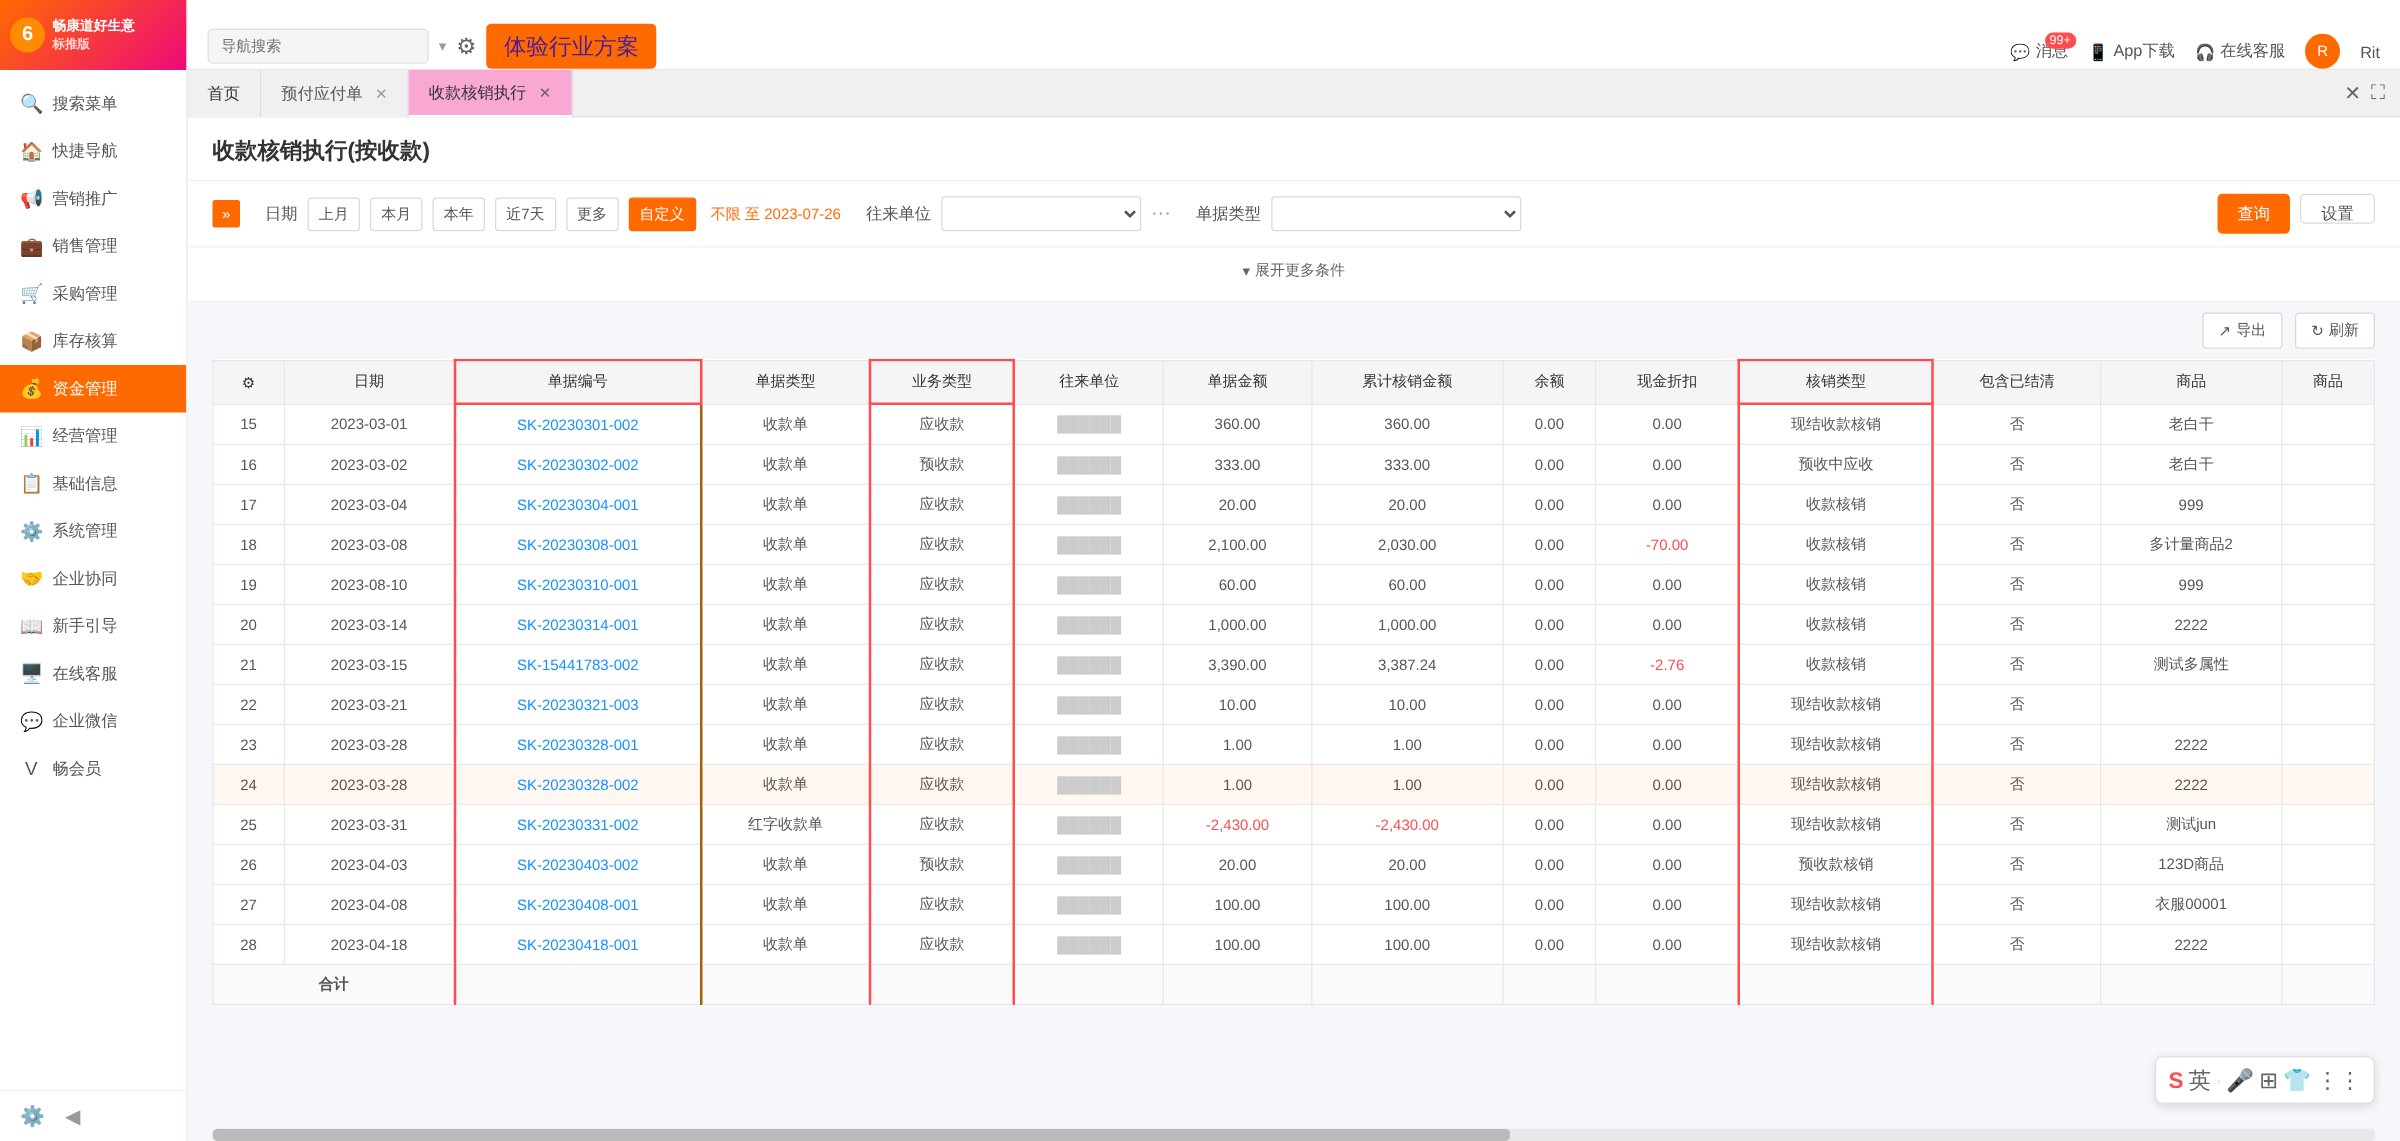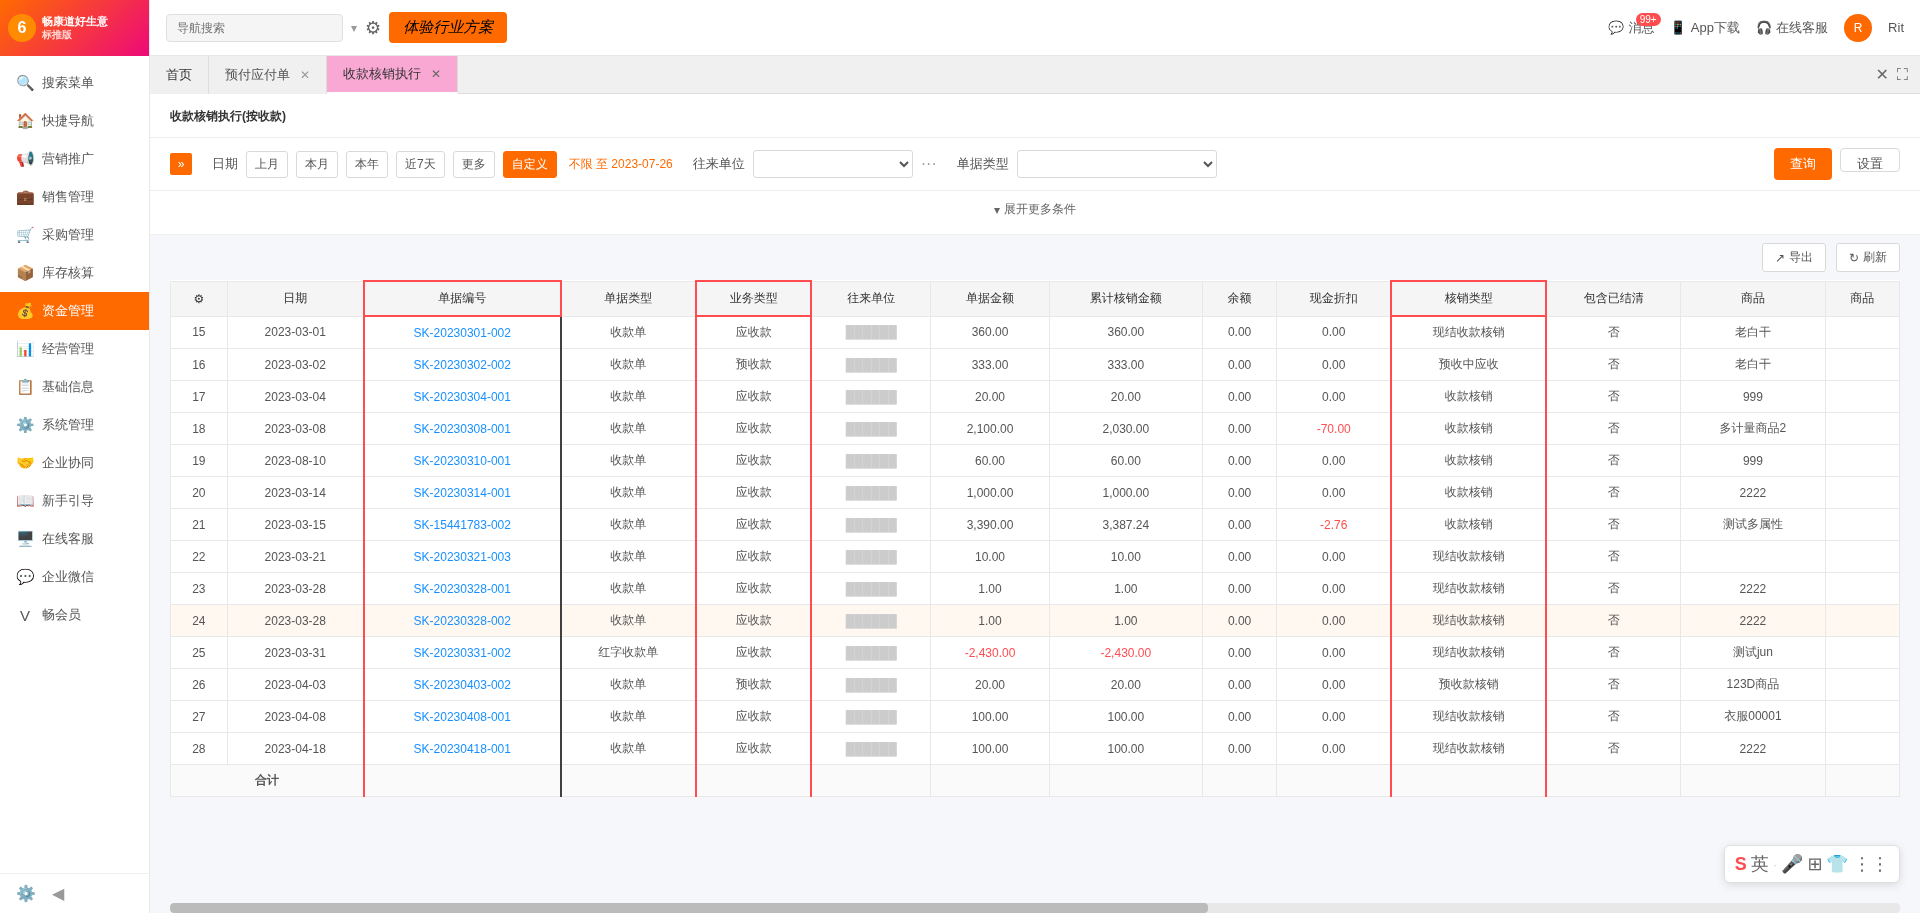--- a/index.html
+++ b/index.html
@@ -50,34 +50,34 @@
     .sidebar-bottom .btn-icon { font-size: 16px; color: #999; cursor: pointer; }
 
     
     .main { flex: 1; display: flex; flex-direction: column; overflow: hidden; }
 
     
     .topbar {
       height: 56px;
       background: #fff;
       border-bottom: 1px solid #e8e8e8;
-      display: flex; align-items: center;
+      display: flex; align-items: flex-end;
       padding: 0 16px; gap: 12px;
     }
     .topbar-left { display: flex; align-items: center; gap: 8px; flex: 1; }
     .breadcrumb-input {
       background: #f5f5f5; border: 1px solid #e0e0e0;
       border-radius: 4px; padding: 4px 10px; font-size: 12px;
       color: #666; min-width: 160px; height: 28px;
     }
     .topbar-chevron { color: #999; font-size: 12px; }
     .topbar-gear { font-size: 18px; color: #666; cursor: pointer; }
     .btn-solution {
-      background: #ff6a00; color: #000000; border: none;
-      padding: 6px 14px; border-radius: 4px; font-size: 15px; cursor: pointer; font-style: italic;
+      background: #ff6a00; color: #4c1d95; border: none;
+      padding: 6px 14px; border-radius: 4px; font-size: 18px; cursor: pointer;
     }
     .topbar-right { display: flex; align-items: center; gap: 16px; }
     .topbar-msg { display: flex; align-items: center; gap: 4px; color: #555; font-size: 13px; cursor: pointer; position: relative; }
     .badge { background: #ff4d4f; color: #fff; border-radius: 10px; font-size: 10px; padding: 1px 4px; position: absolute; top: -6px; right: -6px; }
     .topbar-link { color: #555; font-size: 13px; cursor: pointer; display: flex; align-items: center; gap: 4px; }
     .topbar-avatar { width: 28px; height: 28px; background: #ff6a00; border-radius: 50%; display: flex; align-items: center; justify-content: center; color: #fff; font-size: 12px; cursor: pointer; }
     .user-name { font-size: 13px; color: #555; }
 
     
     .tabbar {
@@ -97,21 +97,21 @@
     .tab.active .tab-close { color: #666; }
     .tabbar-right { margin-left: auto; display: flex; align-items: center; gap: 8px; padding-right: 12px; }
     .tab-btn { font-size: 16px; color: #666; cursor: pointer; }
 
     
     .content { flex: 1; overflow: hidden; display: flex; flex-direction: column; background: #f5f7fa; }
     .page-header {
       background: #fff; padding: 14px 20px 0;
       border-bottom: 1px solid #eee;
     }
-    .page-title { font-size: 12px; font-weight: 600; color: #333; margin-bottom: 12px; }
+    .page-title { font-size: 18px; font-weight: 600; color: #333; margin-bottom: 12px; }
     .filter-bar {
       background: #fff; padding: 10px 20px;
       border-bottom: 1px solid #eee;
       display: flex; align-items: center; gap: 20px; flex-wrap: wrap;
     }
     .filter-toggle-btn {
       background: #ff6a00; color: #fff; border: none;
       width: 22px; height: 22px; border-radius: 2px;
       cursor: pointer; font-size: 12px; display: flex; align-items: center; justify-content: center;
     }
@@ -187,21 +187,21 @@
       padding: 7px 10px; text-align: center;
       border: 1px solid #e8e8e8; color: #555;
       white-space: nowrap;
     }
     .row-highlighted td { background: #fff8f0; }
     td a { color: #1890ff; text-decoration: none; }
     td.negative { color: #ff4d4f; }
     td.blurred { color: #ccc; }
     tfoot td { font-weight: 600; background: #fafafa; }
     th.col-sk { border: 2px solid #ff4d4f; border-bottom: 2px solid #ff4d4f; }
-    td.col-sk { border-left: 2px solid #ff4d4f; border-right: 2px solid #404040; }
+    td.col-sk { border-left: 2px solid #ff4d4f; border-right: 2px solid #a16207; }
     th.col-biz { border: 2px solid #ff4d4f; }
     td.col-biz { border-left: 2px solid #ff4d4f; border-right: 2px solid #ff4d4f; }
     th.col-hx { border: 2px solid #ff4d4f; }
     td.col-hx { border-left: 2px solid #ff4d4f; border-right: 2px solid #ff4d4f; }
 
     .scrollbar-area {
       height: 10px; background: #e8e8e8; margin: 0 20px;
       border-radius: 4px; overflow: hidden;
     }
     .scrollbar-thumb {

